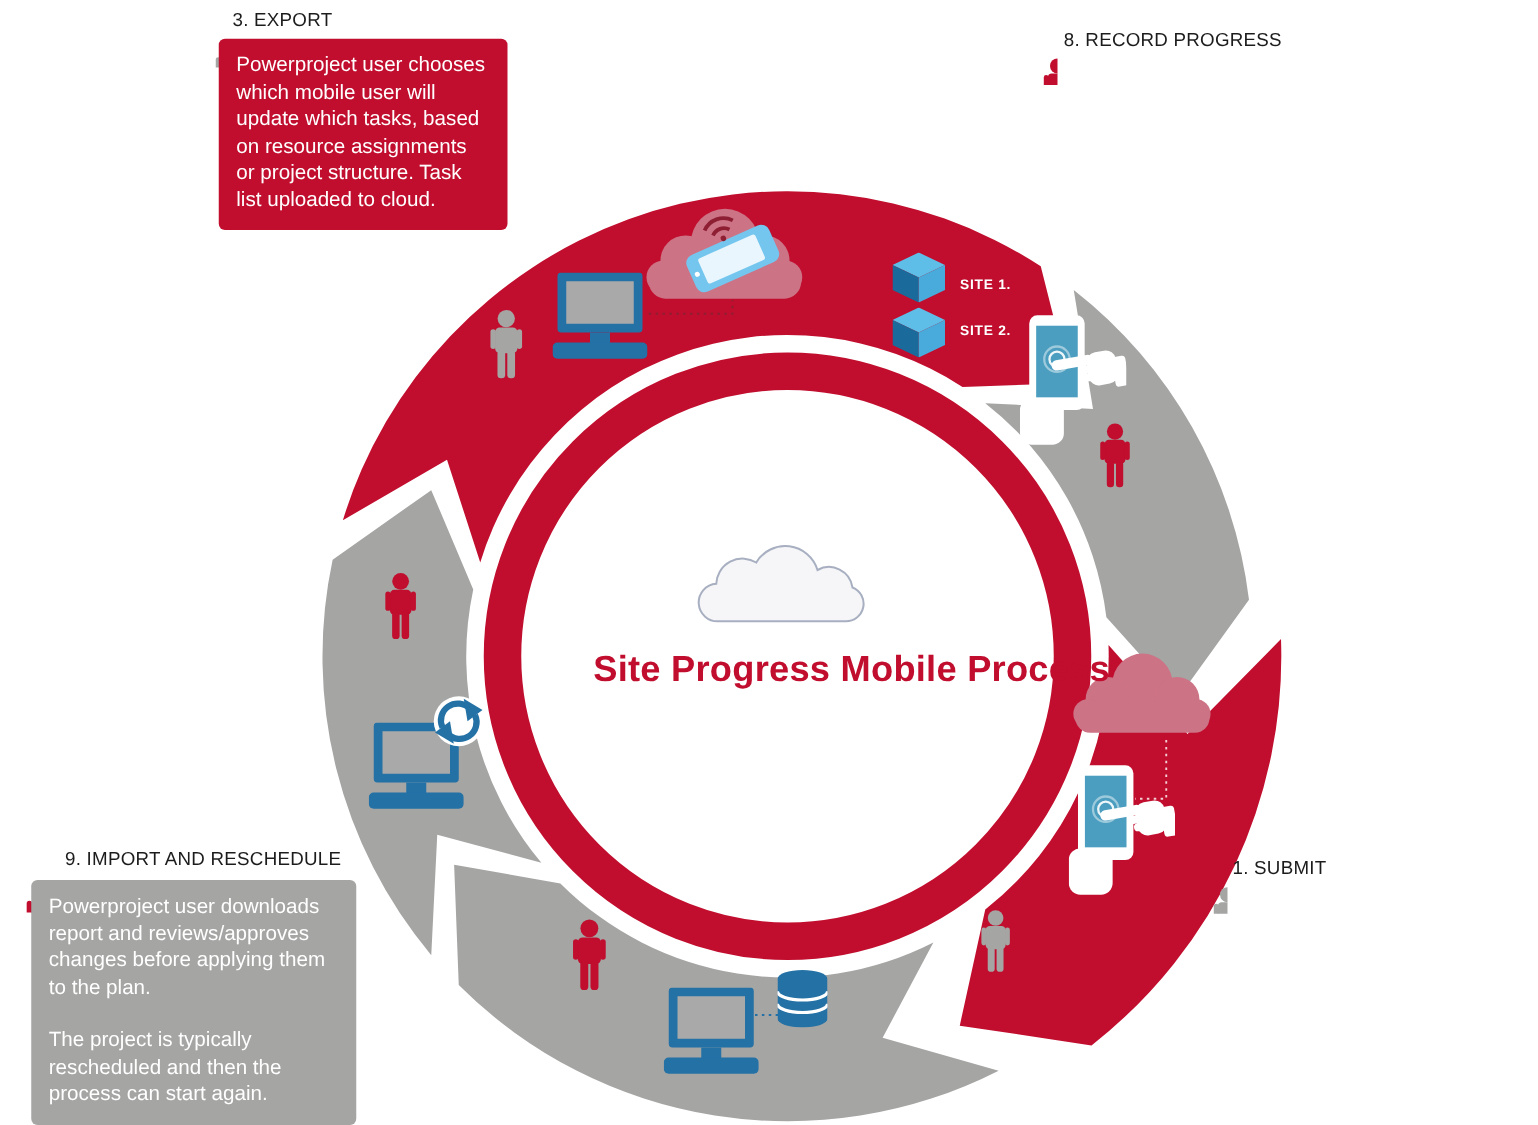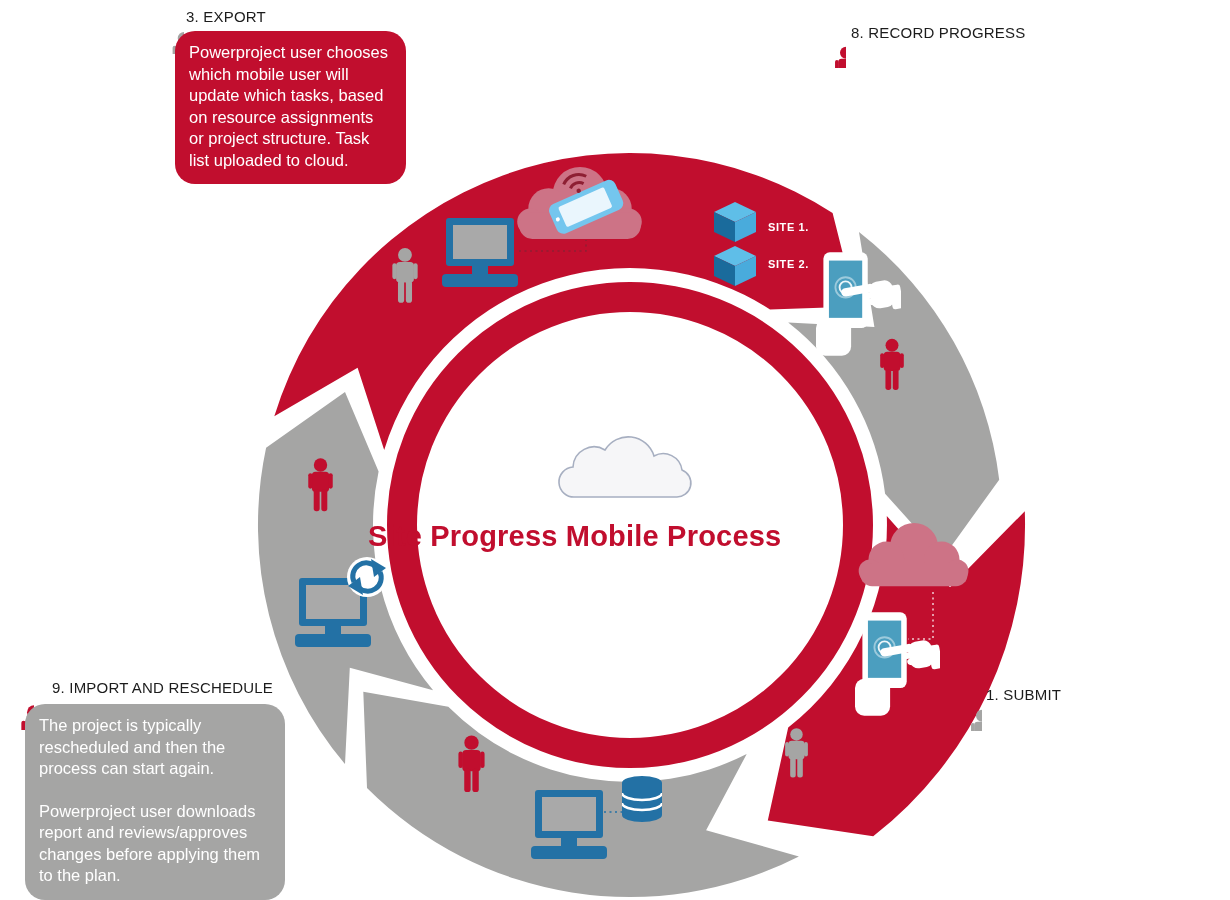--- a/index.html
+++ b/index.html
@@ -9,26 +9,26 @@
   .canvas{position:absolute;inset:0;}
   svg.main{position:absolute;left:0;top:0;}
   svg text{font-family:"Liberation Sans",sans-serif;}
   .fill-red{fill:var(--red);} .fill-gray{fill:var(--gray);}
   .fill-blue{fill:var(--blue);} .fill-pink{fill:var(--pink);}
   .stroke-blue{stroke:var(--blue);}
   .site-label{fill:#fff;font-size:11px;font-weight:bold;letter-spacing:.6px;}
   .dot-dark{stroke:#8E1F33;stroke-width:1.5;fill:none;stroke-dasharray:2 3.5;}
   .dot-light{stroke:rgba(255,255,255,.8);stroke-width:1.5;fill:none;stroke-dasharray:2 3.5;}
   .dot-blue{stroke:var(--blue);stroke-width:1.5;fill:none;stroke-dasharray:2 3.5;}
-  .center-title{position:absolute;left:368px;top:520px;width:520px;text-align:left;
+  .center-title{position:absolute;left:368px;top:520px;width:520px;text-align:right;
       font-size:29px;font-weight:bold;color:var(--red);letter-spacing:.2px;}
   .step-person{position:absolute;}
   .step-label{position:absolute;font-size:15px;font-weight:500;color:var(--heading);
       white-space:nowrap;letter-spacing:.2px;}
-  .step-box{position:absolute;border-radius:20px;padding:11px 14px 13px;color:#fff;
+  .step-box{position:absolute;border-radius:5px;padding:11px 14px 13px;color:#fff;
       font-size:16.5px;line-height:21.5px;}
   .step-box p{margin:0;}
   .step-box p + p{margin-top:21px;}
   .box-red{background:var(--red);} .box-gray{background:var(--gray);}
 </style>
 </head>
 <body>
 
 <div class="canvas">
 
@@ -167,17 +167,17 @@
   <svg class="step-person fill-gray" style="left:956px;top:681px" width="26" height="50" viewBox="-16 -34 32 60">
     <use href="#person"></use>
     </svg>
   <div class="step-label" style="left:986px;top:686px">1. SUBMIT</div>
 
   <svg class="step-person fill-red" style="left:4px;top:672px" width="30" height="58" viewBox="-16 -34 32 60">
     <use href="#person"></use>
     </svg>
   <div class="step-label" style="left:52px;top:679px">9. IMPORT AND RESCHEDULE</div>
   <div class="step-box box-gray" style="left:25px;top:704px;width:232px">
+    <p>Powerproject user downloads report and reviews/approves changes before applying them to the plan.</p>
     <p>The project is typically rescheduled and then the process can start again.</p>
-    <p>Powerproject user downloads report and reviews/approves changes before applying them to the plan.</p>
   </div>
 
 </div>
 
 </body></html>

